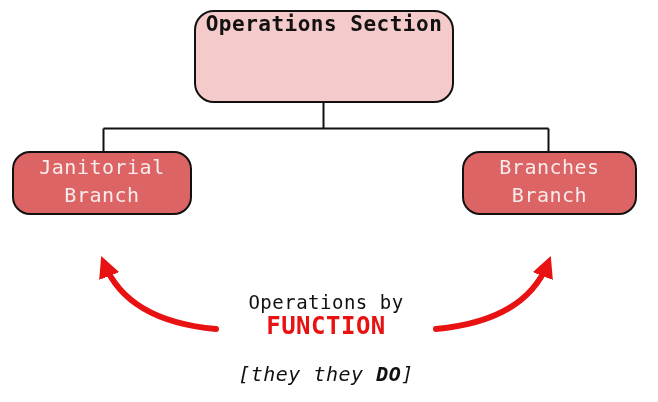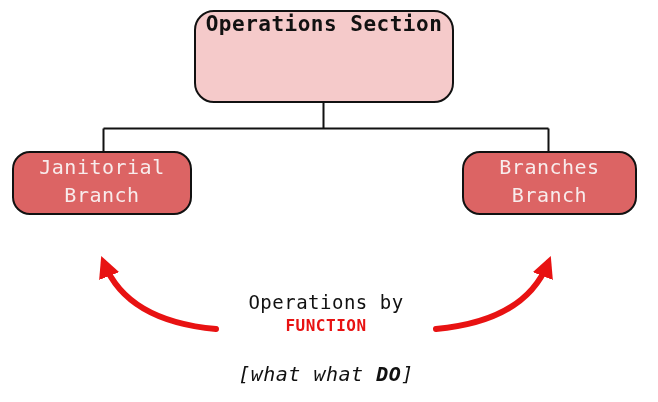--- a/index.html
+++ b/index.html
@@ -63,21 +63,21 @@
     position: absolute;
     left: 203px; top: 266px;
     width: 246px;
     text-align: center;
     font-size: 19px;
     line-height: 24px;
     letter-spacing: 0.5px;
   }
   .annotation .emphasis {
     display: block;
-    font-size: 16px;
+    font-size: 24px;
     font-weight: bold;
     color: var(--arrow-red, #e81212);
   }
 
   .footnote {
     position: absolute;
     left: 183px; top: 362px;
     width: 286px;
     text-align: center;
     font-size: 20px;
@@ -128,21 +128,21 @@
       <span>Branch</span>
     </div>
   </div>
 
   <div class="annotation">
     <br>
     <span>Operations by</span>
     <span class="emphasis">FUNCTION</span>
   </div>
 
-  <div class="footnote"><span>[what what </span><span class="emphasis">DO</span><span>]</span></div>
+  <div class="footnote"><span>[they they </span><span class="emphasis">DO</span><span>]</span></div>
 
   <svg class="overlay" viewBox="0 0 658 402">
     <defs>
       <marker id="ah" viewBox="0 0 10 10" refX="6.5" refY="5" markerWidth="3.6" markerHeight="3.6" orient="auto" markerUnits="strokeWidth">
         <path d="M 0 0 L 10 5 L 0 10 z" fill="#e81212"></path>
       </marker>
     </defs>
     <path class="connector" d="M 323.5 103 L 323.5 128.5
              M 103.5 128.5 L 548.5 128.5
              M 103.5 128.5 L 103.5 152

